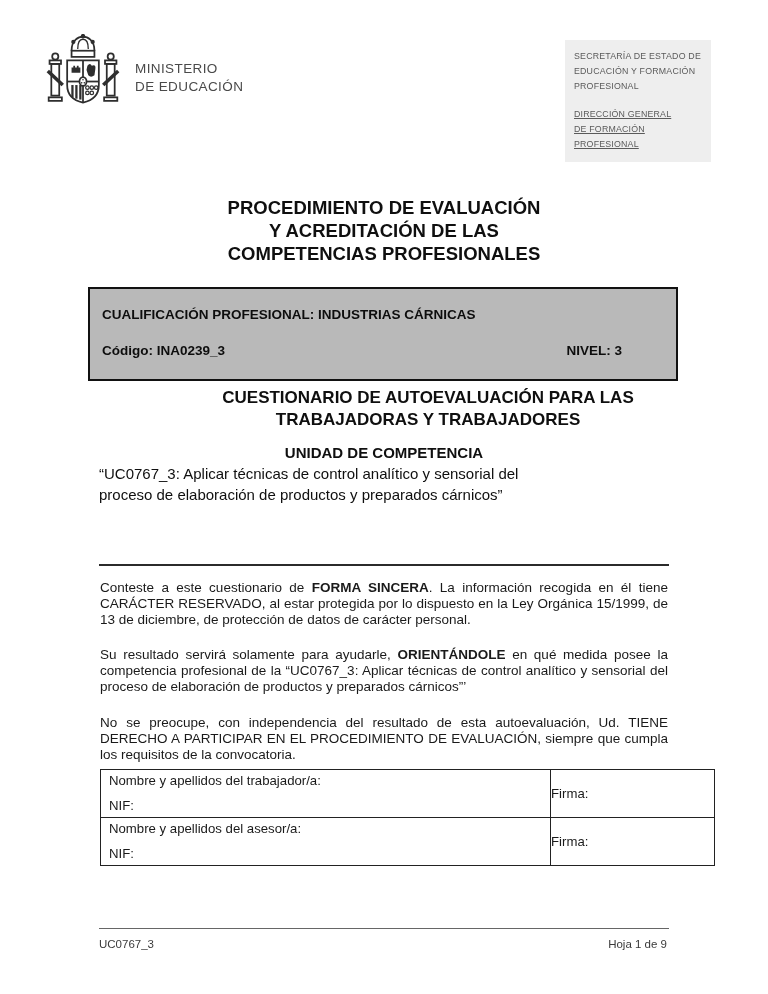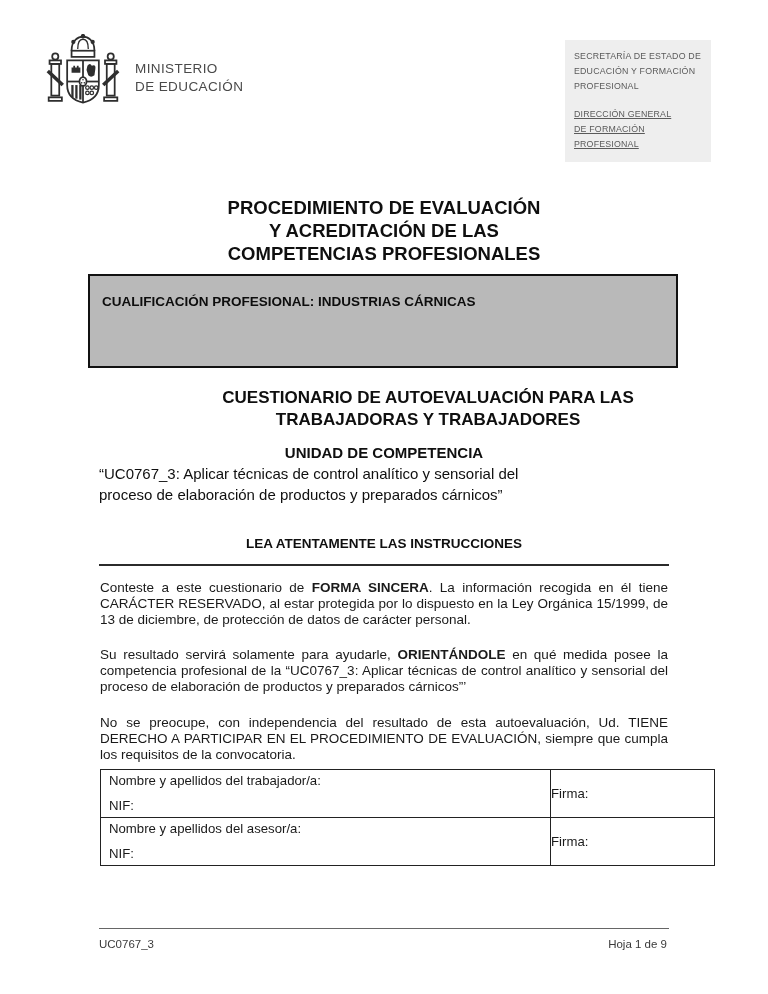--- a/index.html
+++ b/index.html
@@ -32,21 +32,21 @@
 
   
   .main-title {
     position: absolute; top: 196px; left: 0; width: 100%;
     text-align: center; font-size: 18.5px; font-weight: bold;
     line-height: 23px; color: #0f0f0f; white-space: pre-line;
   }
 
   
   .qual-box {
-    position: absolute; top: 274px; left: 88px; width: 590px; height: 94px;
+    position: absolute; top: 287px; left: 88px; width: 590px; height: 94px;
     background: #b9b9b9; border: 2px solid #111111;
     padding: 18px 12px 0 12px;
     font-weight: bold; font-size: 13.5px; color: #0d0d0d;
   }
   .qual-row { display: flex; justify-content: space-between; margin-top: 21px; padding-right: 42px; }
 
   
   .questionnaire-title {
     position: absolute; top: 387px; left: 0; width: 100%;
     text-align: center; font-weight: bold; font-size: 17px; line-height: 21.5px;
@@ -161,30 +161,33 @@
 DE FORMACIÓN PROFESIONAL</div>
     </div>
   </div>
 
   <div class="main-title">PROCEDIMIENTO DE EVALUACIÓN
 Y ACREDITACIÓN DE LAS
 COMPETENCIAS PROFESIONALES</div>
 
   <div class="qual-box">
     <div class="qual-title">CUALIFICACIÓN PROFESIONAL: INDUSTRIAS CÁRNICAS</div>
+    <div class="qual-row">
+      <span>Código: INA0239_3</span>
+      <span>NIVEL: 3</span>
+    </div>
   </div>
 
   <div class="questionnaire-title">CUESTIONARIO DE AUTOEVALUACIÓN PARA LAS
 TRABAJADORAS Y TRABAJADORES</div>
 
   <div class="uc-heading">UNIDAD DE COMPETENCIA</div>
   <div class="uc-quote">“UC0767_3: Aplicar técnicas de control analítico y sensorial del
 proceso de elaboración de productos y preparados cárnicos”</div>
 
-  <div class="instructions-heading">LEA ATENTAMENTE LAS INSTRUCCIONES</div>
   <div class="rule"></div>
 
   <div class="paragraphs">
     <p><span>Conteste a este cuestionario de </span><b>FORMA SINCERA</b><span>. La información recogida en él tiene CARÁCTER RESERVADO, al estar protegida por lo dispuesto en la Ley Orgánica 15/1999, de 13 de diciembre, de protección de datos de carácter personal.</span></p>
     <p><span>Su resultado servirá solamente para ayudarle, </span><b>ORIENTÁNDOLE</b><span> en qué medida posee la competencia profesional de la “UC0767_3: Aplicar técnicas de control analítico y sensorial del proceso de elaboración de productos y preparados cárnicos”’</span></p>
     <p><span>No se preocupe, con independencia del resultado de esta autoevaluación, Ud. TIENE DERECHO A PARTICIPAR EN EL PROCEDIMIENTO DE EVALUACIÓN, siempre que cumpla los requisitos de la convocatoria.</span><b></b><span></span></p>
   </div>
 
   <table class="sig-table">
     <tbody>

